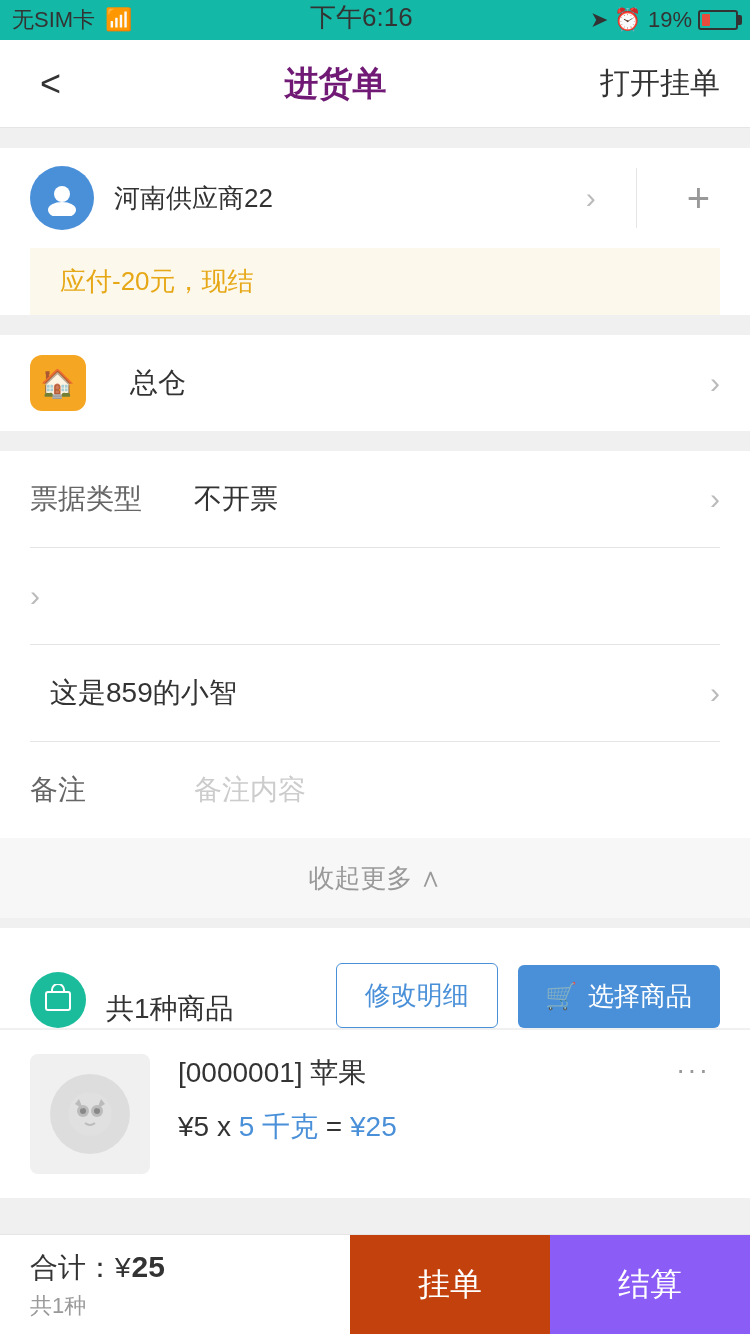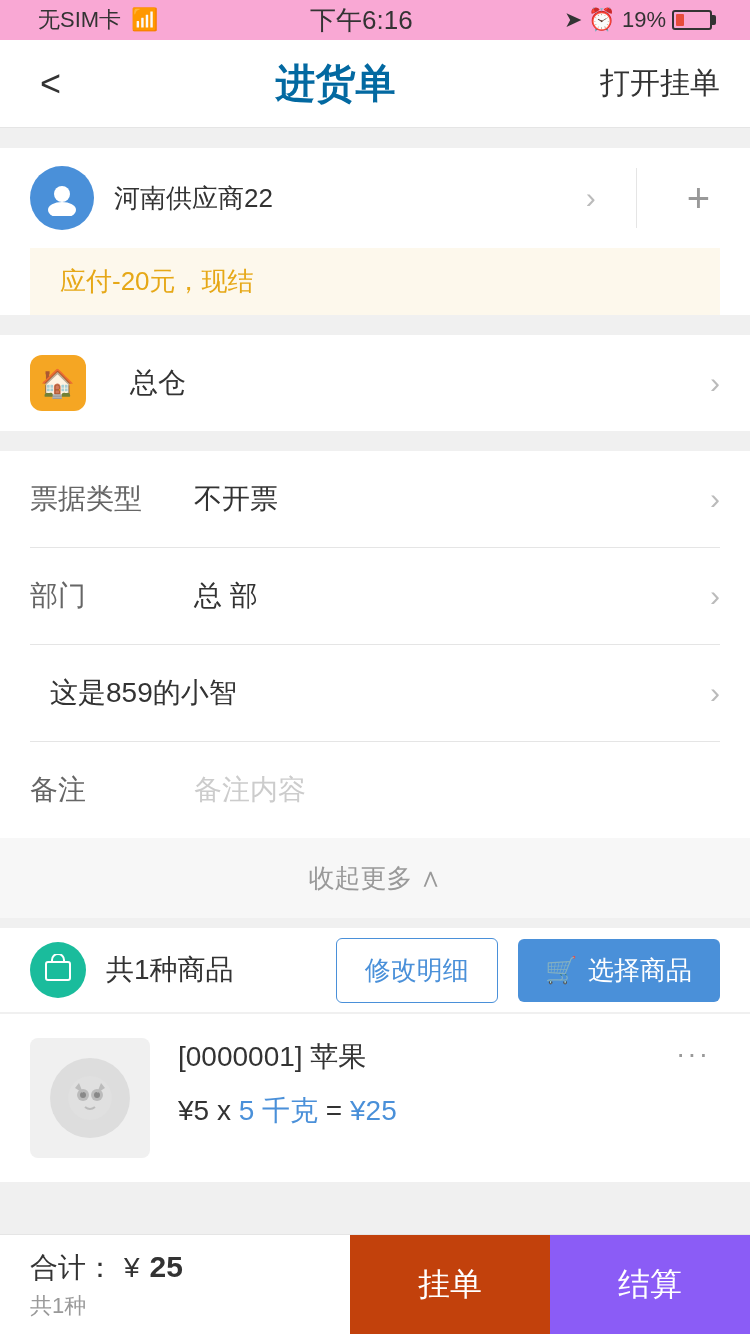--- a/index.html
+++ b/index.html
@@ -9,25 +9,24 @@
       min-height: 1334px;
       font-family: -apple-system, "PingFang SC", "Helvetica Neue", Arial, sans-serif;
       background: #f0f0f0;
       font-size: 28px;
       color: #333;
     }
 
     
     .status-bar {
       height: 40px;
-      background: #f9a8d4;
-      display: flex;
-      align-items: center;
+      background: #14b8a6;
+      display: flex;
       justify-content: space-between;
-      padding: 0 38px;
+      padding: 0 12px;
       font-size: 22px;
       color: #333;
     }
     .status-left { display: flex; align-items: center; gap: 10px; }
     .status-center { font-size: 26px; font-weight: 500; }
     .status-right { display: flex; align-items: center; gap: 6px; font-size: 22px; }
     .battery-icon {
       display: inline-flex; align-items: center;
       border: 2px solid #333; border-radius: 3px;
       width: 40px; height: 20px; padding: 2px;
@@ -52,21 +51,21 @@
       display: flex;
       align-items: center;
       justify-content: space-between;
       padding: 0 30px;
       border-bottom: 1px solid #e5e5e5;
     }
     .nav-back {
       font-size: 36px; color: #333; cursor: pointer;
       padding: 10px;
     }
-    .nav-title { font-size: 40px; font-weight: 600; color: #0369a1; }
+    .nav-title { font-size: 34px; font-weight: 600; color: #701a75; }
     .nav-action { font-size: 30px; color: #333; cursor: pointer; }
 
     
     .divider-block {
       height: 20px;
       background: #f0f0f0;
     }
     .divider-line {
       height: 1px;
       background: #e5e5e5;
@@ -136,23 +135,23 @@
       align-items: center;
       justify-content: center;
       cursor: pointer;
       font-size: 26px;
       color: #999;
     }
 
     
     .product-header {
       background: #fff;
-      height: 84px;
-      display: flex;
-      align-items: center;
+      height: 100px;
+      display: flex;
+      align-items: flex-end;
       padding: 0 30px;
       gap: 20px;
     }
     .product-icon {
       width: 56px; height: 56px; border-radius: 50%;
       background: #1abc9c;
       display: flex; align-items: center; justify-content: center;
       font-size: 24px; color: #fff;
     }
     .product-count { font-size: 28px; color: #333; flex: 1; }
@@ -211,21 +210,21 @@
       background: #fff;
       display: flex;
       align-items: center;
       border-top: 1px solid #e5e5e5;
     }
     .footer-total {
       flex: 1;
       padding: 0 30px;
     }
     .total-amount {
-      display: flex; align-items: baseline; gap: 10px;
+      display: flex; align-items: baseline; gap: 1px;
       font-size: 28px; color: #333;
     }
     .total-number { font-size: 30px; font-weight: 600; color: #333; }
     .total-count { font-size: 22px; color: #999; margin-top: 4px; }
     .btn-suspend {
       width: 200px; height: 100%;
       background: #c2410c;
       display: flex; align-items: center; justify-content: center;
       font-size: 32px; color: #fff; cursor: pointer;
     }
@@ -302,24 +301,20 @@
   <div class="form-row">
     <div class="form-row-left">
       <span class="form-label">票据类型</span>
       <span class="form-value">不开票</span>
     </div>
     <span class="chevron-right">›</span>
   </div>
   <div class="divider-line"></div>
 
   <div class="form-row">
-    <div class="form-row-left">
-      <span class="form-label">部门</span>
-      <span class="form-value">总 部</span>
-    </div>
     <span class="chevron-right">›</span>
   </div>
   <div class="divider-line"></div>
 
   <div class="form-row">
     <div class="form-row-left">
       <span class="form-value">这是859的小智</span>
     </div>
     <span class="chevron-right">›</span>
   </div>

